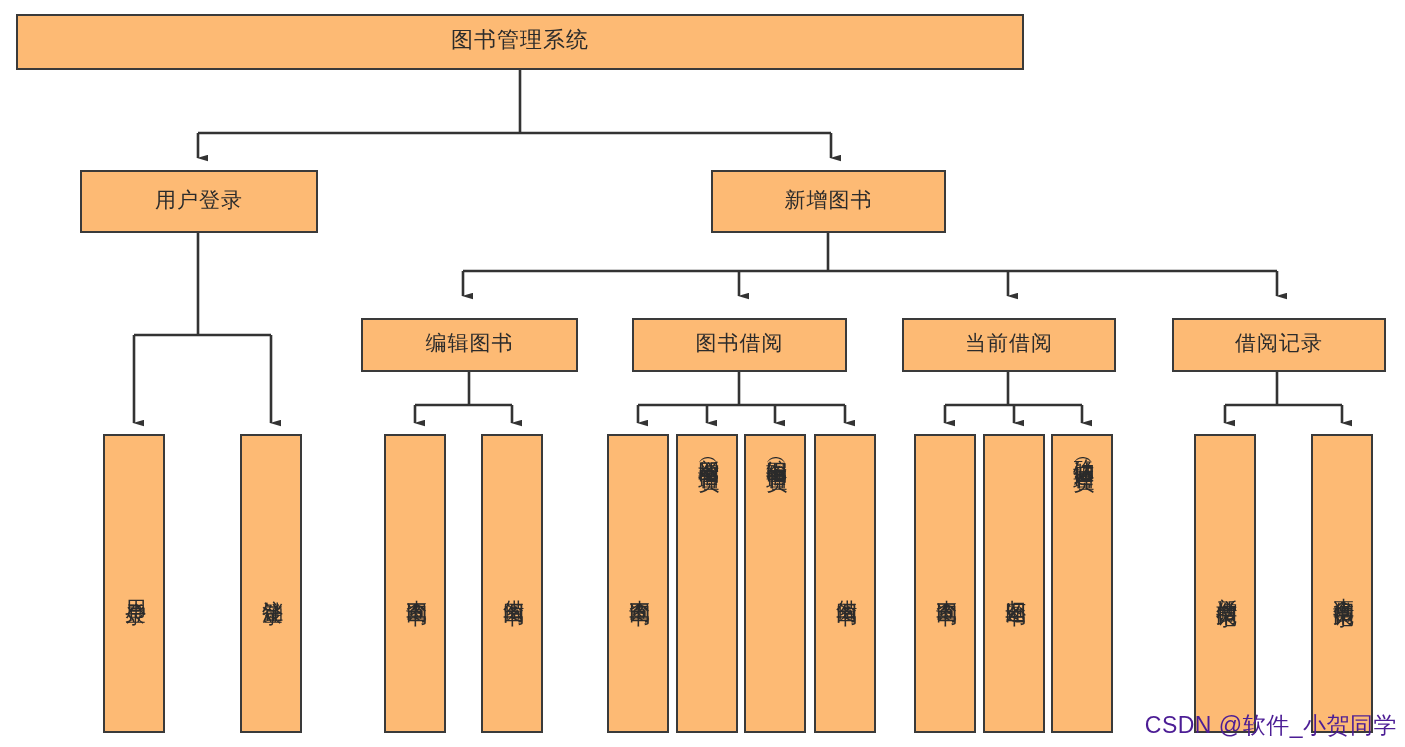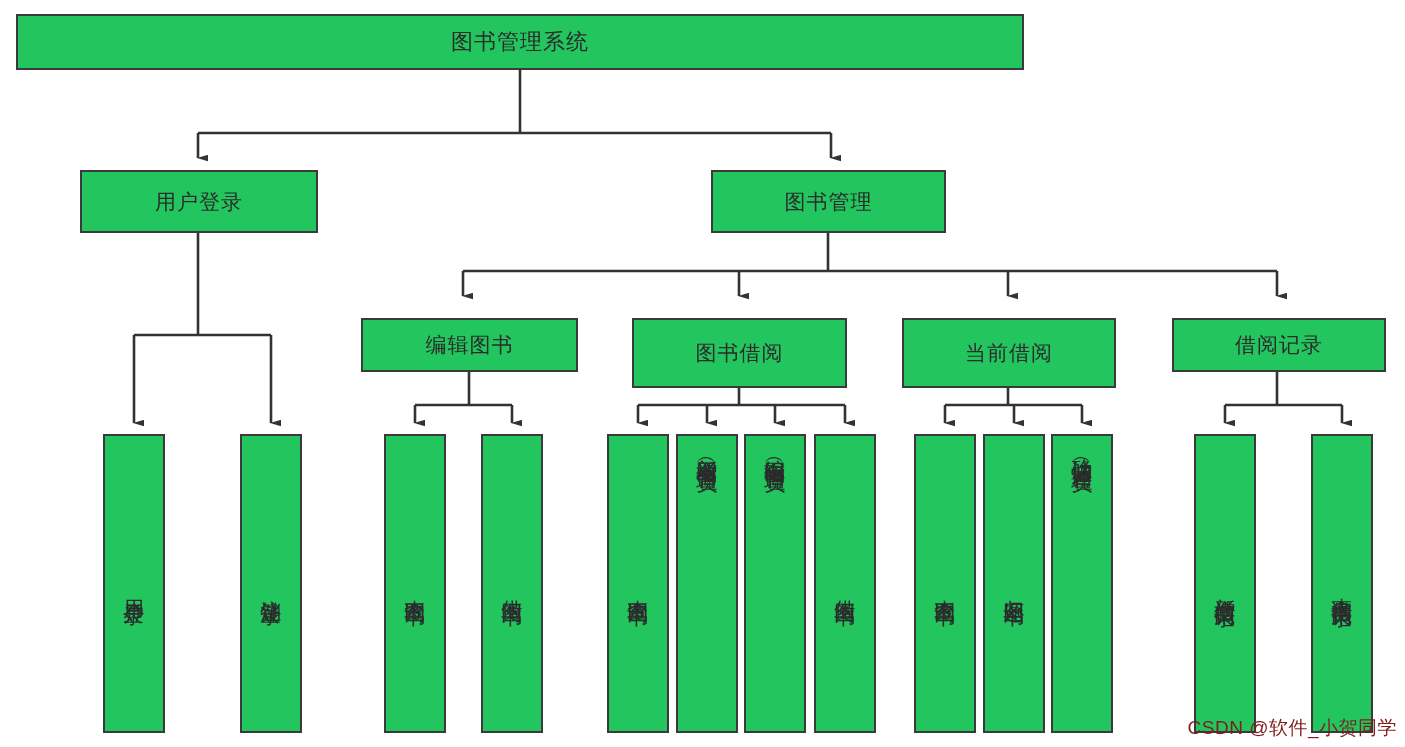--- a/index.html
+++ b/index.html
@@ -17,26 +17,27 @@
   #edges{
     position:absolute;
     left:0; top:0;
     width:1405px;
     height:747px;
     pointer-events:none;
   }
   .node{
     position:absolute;
     box-sizing:border-box;
-    background:#22c55e;
+    background:#fdba74;
     border:2.5px solid #3a3a3a;
     display:flex;
     align-items:center;
     justify-content:center;
     color:#2b2b2b;
+    font-family:Liberation Mono, monospace;
   }
   .node.h{
     font-size:21px;
     letter-spacing:1px;
     line-height:1.2;
   }
   .node.root{
     font-size:22px;
   }
   .node.v{
@@ -57,22 +58,22 @@
     margin-top:auto;
     margin-bottom:auto;
   }
   .node.v.center{
     align-items:center;
   }
   .watermark{
     position:absolute;
     right:8px;
     bottom:6px;
-    font-size:19px;
-    color:#7f1d1d;
+    font-size:23px;
+    color:#4c1d95;
     letter-spacing:0.5px;
     white-space:nowrap;
   }
 </style>
 </head>
 <body>
 
 <div id="canvas">
 
   <svg id="edges" viewBox="0 0 1405 747" xmlns="http://www.w3.org/2000/svg">
@@ -121,25 +122,25 @@
       <path d="M1277,372 L1277,405"></path>
       <path d="M1225,405 L1342,405"></path>
       <path d="M1225,405 L1225,423" marker-end="url(#arw)"></path>
       <path d="M1342,405 L1342,423" marker-end="url(#arw)"></path>
     </g>
   </svg>
 
   <div class="node h root" style="left:16px;top:14px;width:1008px;height:56px;">图书管理系统</div>
 
   <div class="node h" style="left:80px;top:170px;width:238px;height:63px;">用户登录</div>
-  <div class="node h" style="left:711px;top:170px;width:235px;height:63px;">图书管理</div>
+  <div class="node h" style="left:711px;top:170px;width:235px;height:63px;">新增图书</div>
 
   <div class="node h" style="left:361px;top:318px;width:217px;height:54px;">编辑图书</div>
-  <div class="node h" style="left:632px;top:318px;width:215px;height:70px;">图书借阅</div>
-  <div class="node h" style="left:902px;top:318px;width:214px;height:70px;">当前借阅</div>
+  <div class="node h" style="left:632px;top:318px;width:215px;height:54px;">图书借阅</div>
+  <div class="node h" style="left:902px;top:318px;width:214px;height:54px;">当前借阅</div>
   <div class="node h" style="left:1172px;top:318px;width:214px;height:54px;text-align:right;">借阅记录</div>
 
   <div class="node v center" style="left:103px;top:434px;width:62px;height:299px;">
     <span class="vlabel">用户登录</span>
   </div>
   <div class="node v center" style="left:240px;top:434px;width:62px;height:299px;">
     <span class="vlabel">注销登录</span>
   </div>
 
   <div class="node v center" style="left:384px;top:434px;width:62px;height:299px;">

